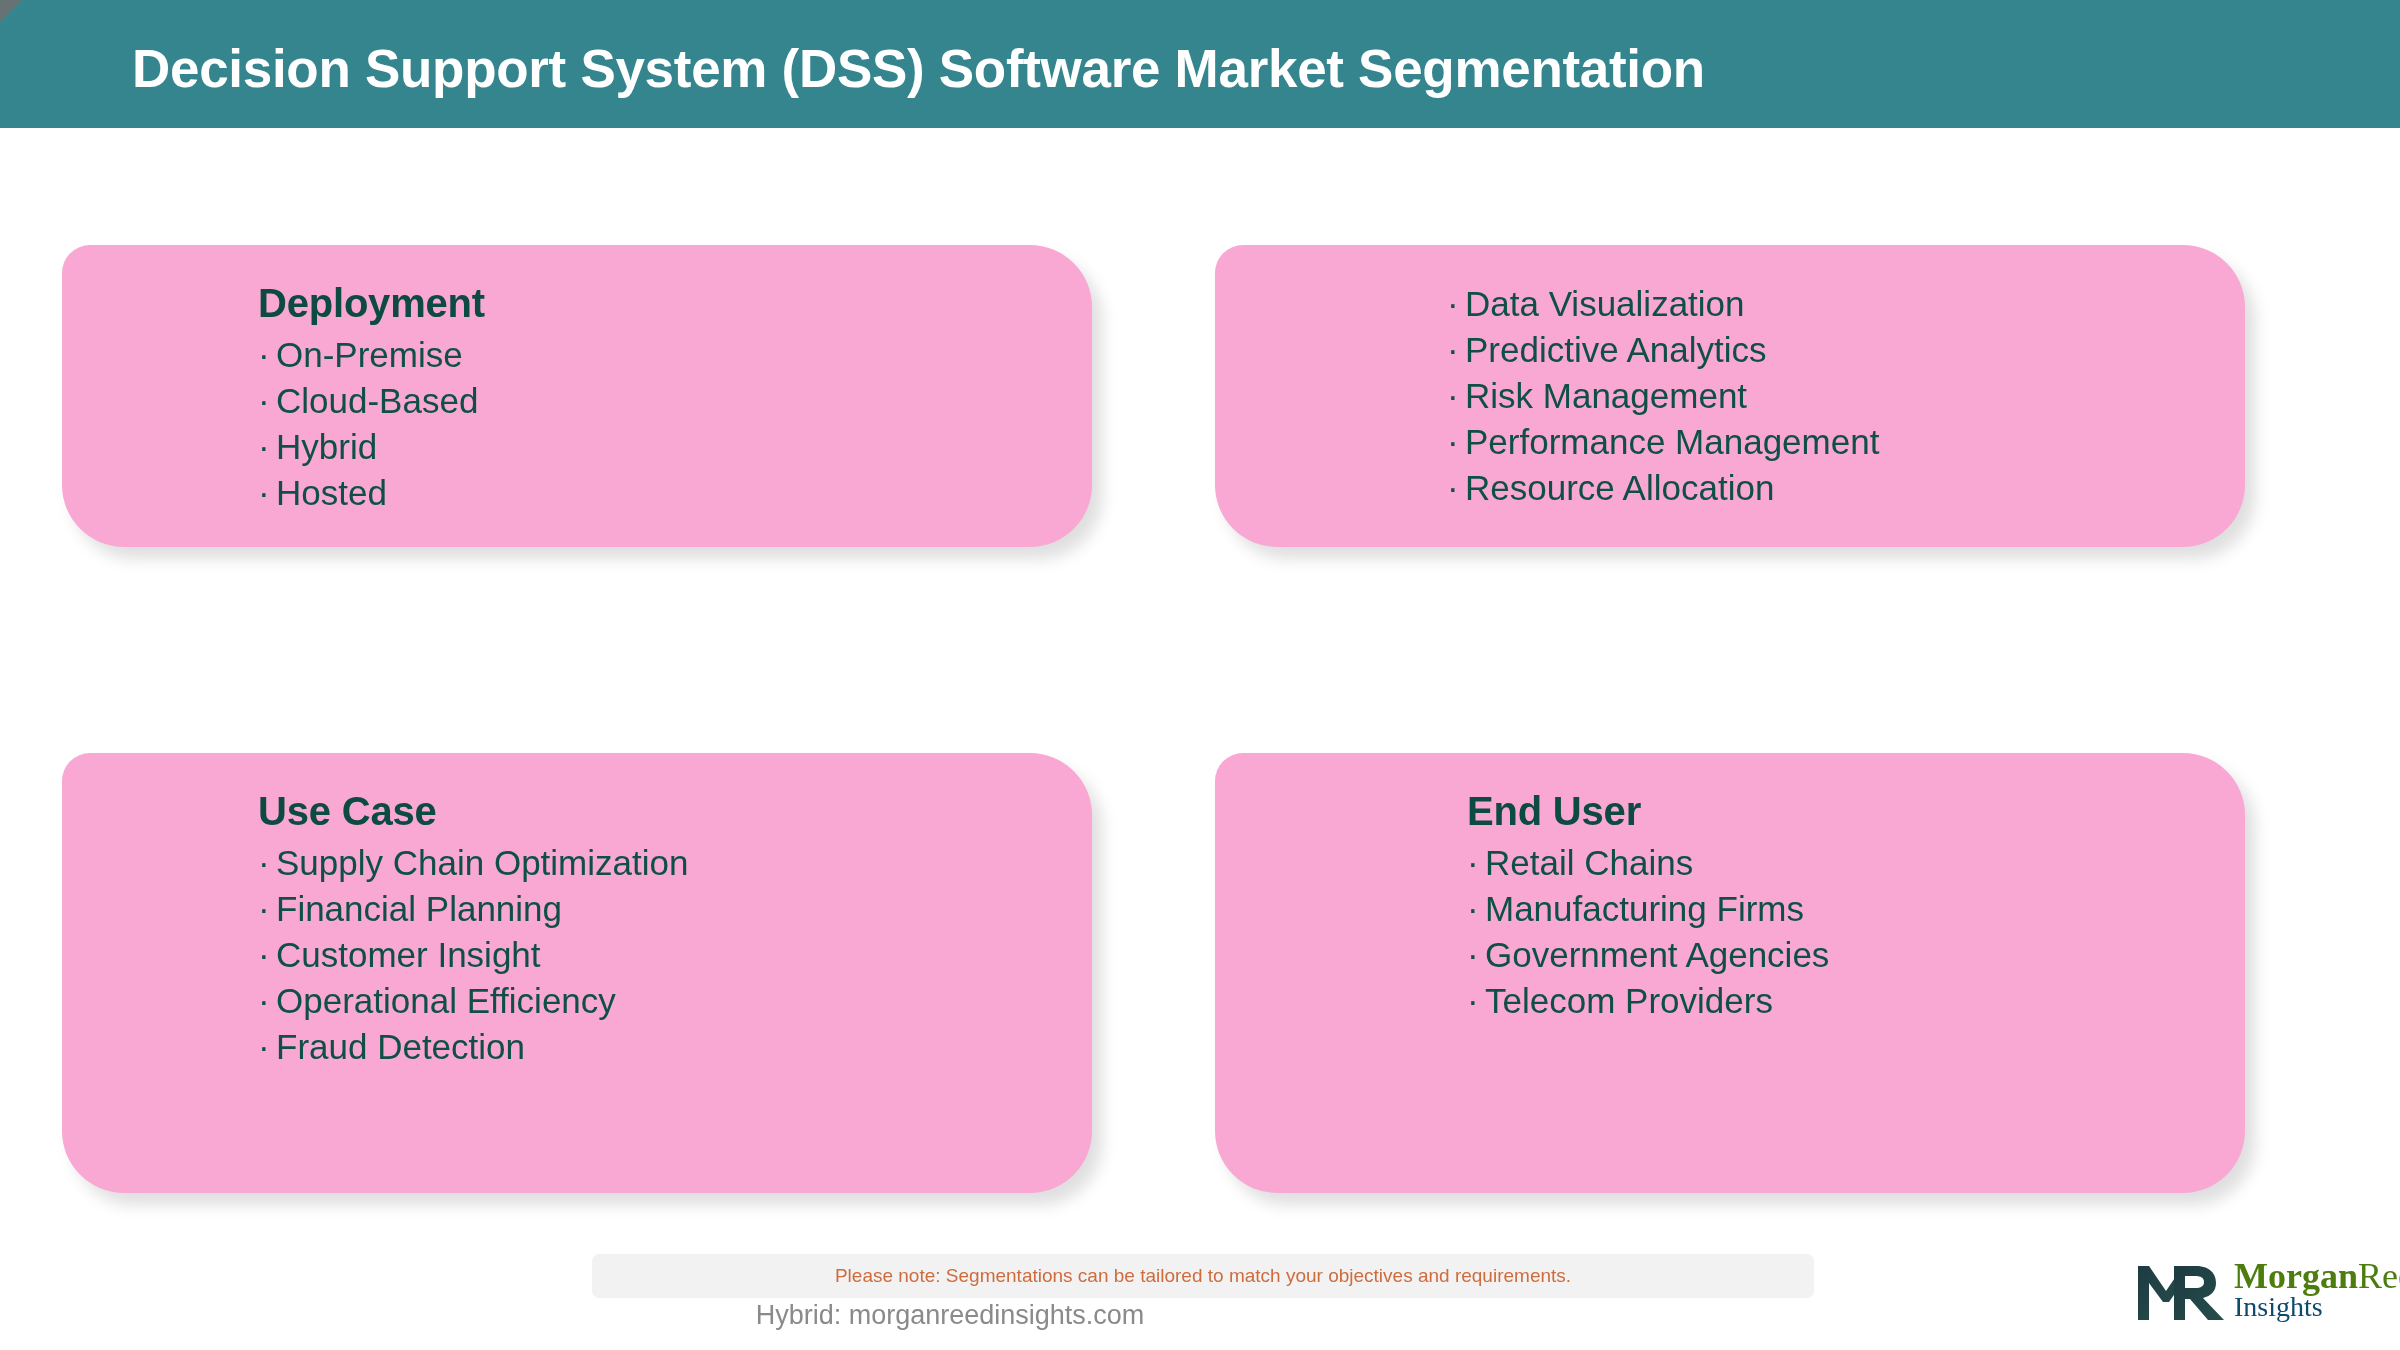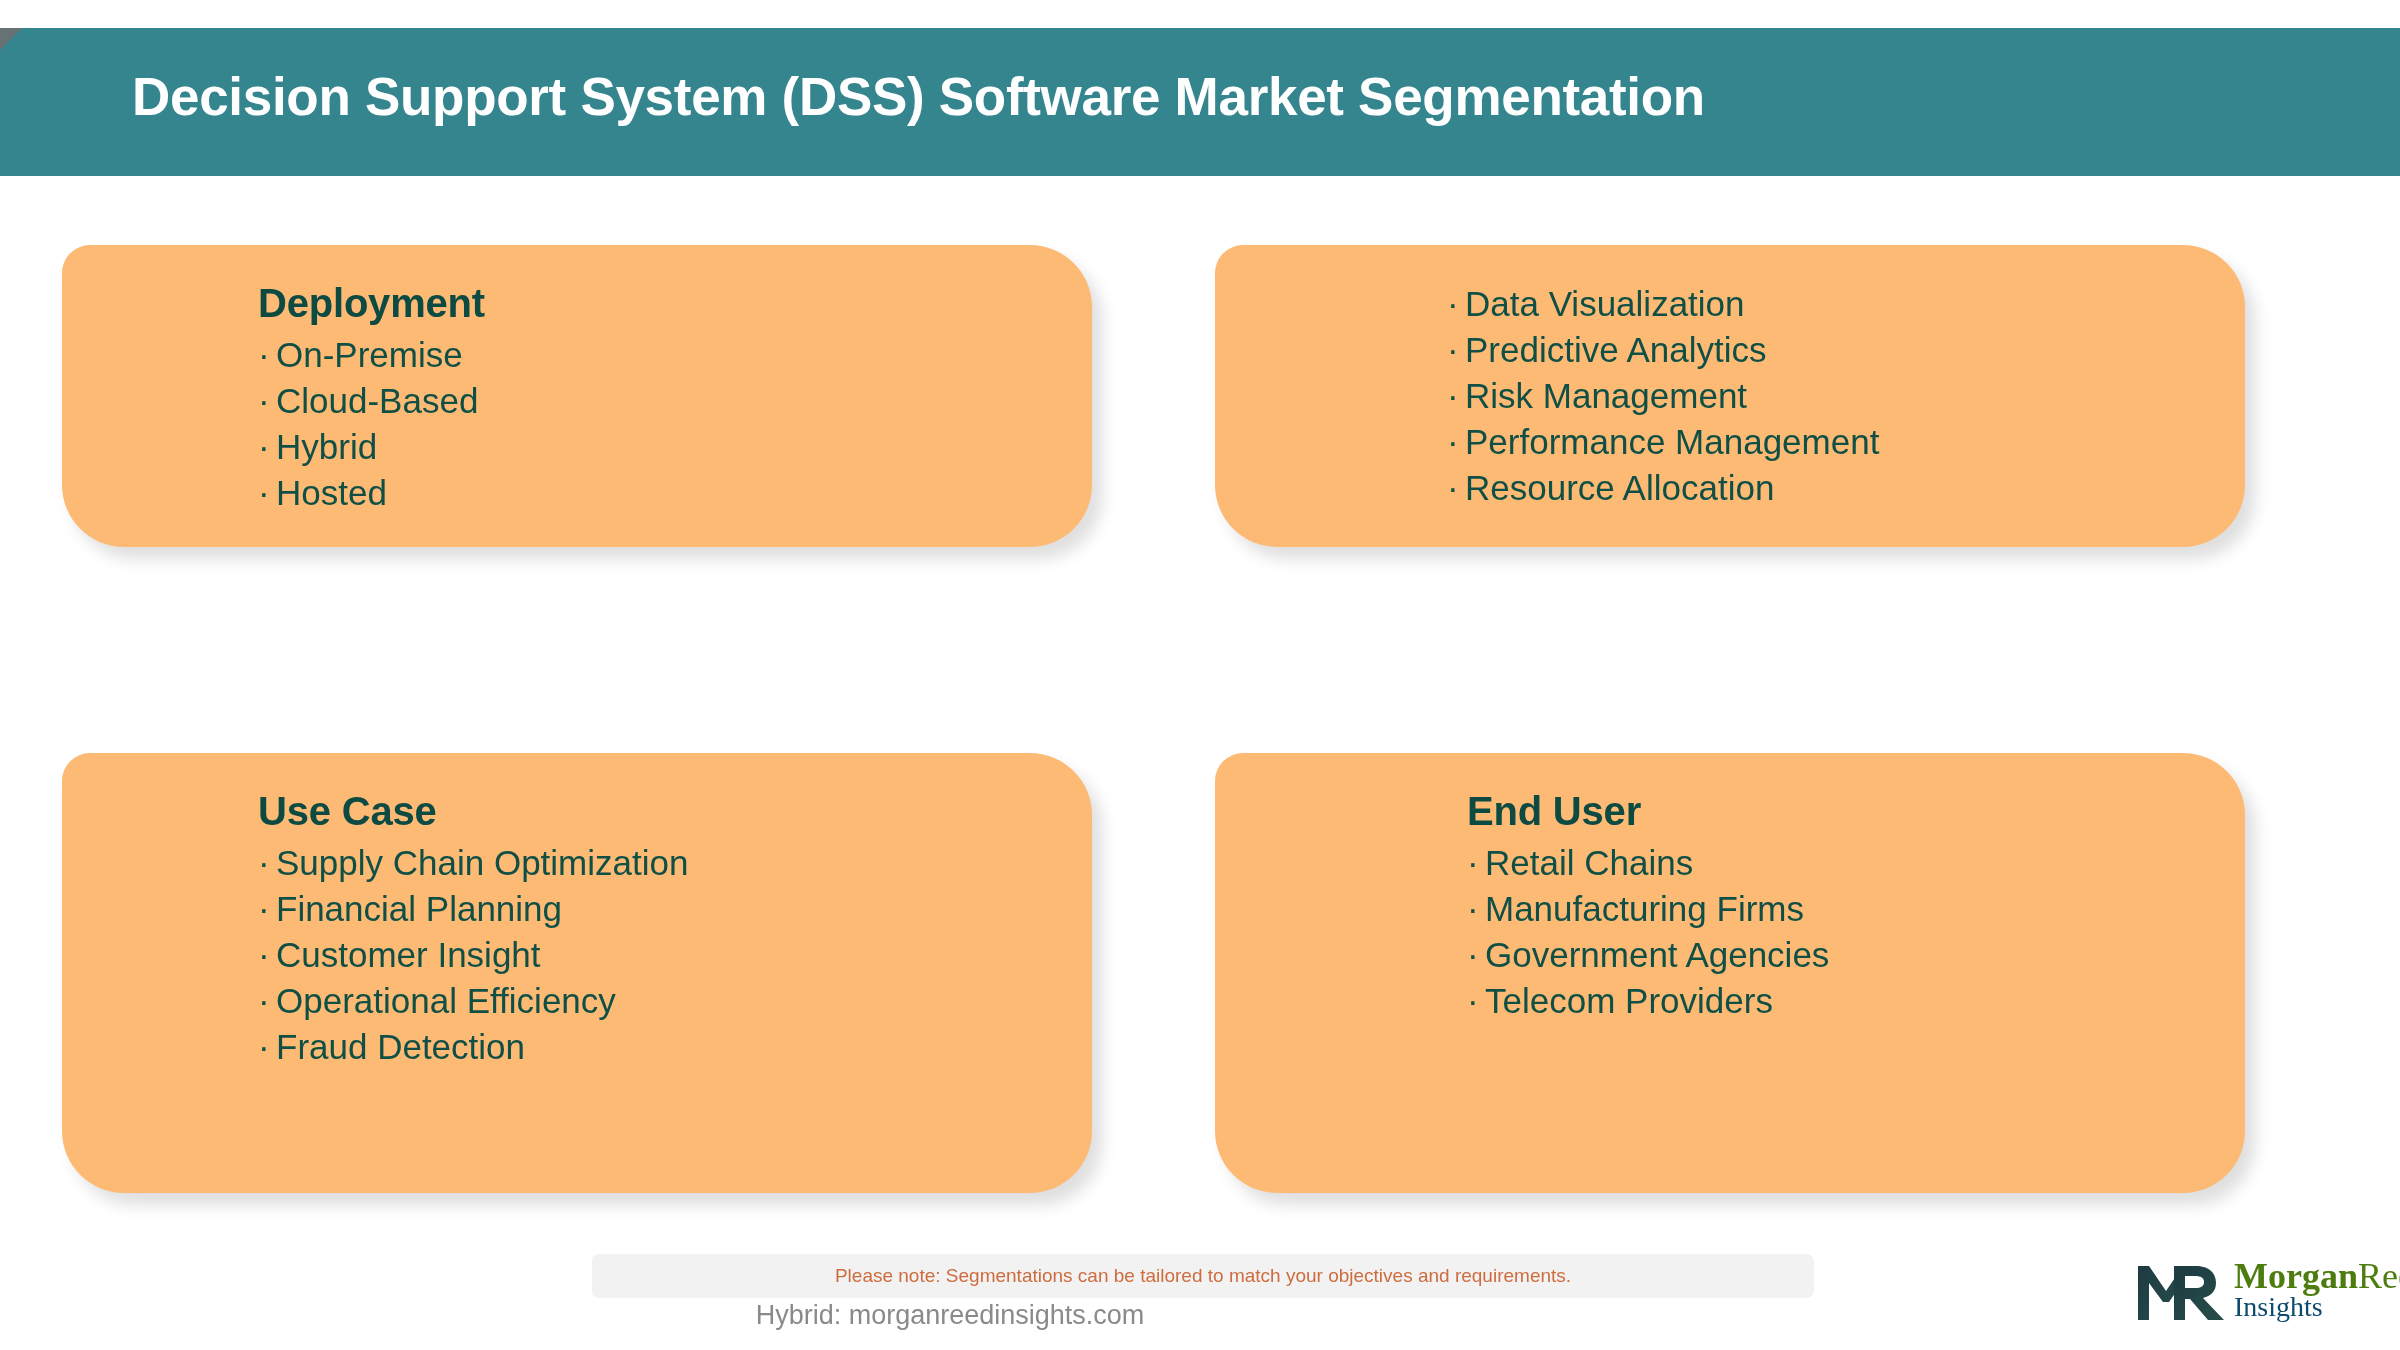--- a/index.html
+++ b/index.html
@@ -14,24 +14,23 @@
     overflow: hidden;
     position: relative;
   }
 
   
   .header {
     position: absolute;
     left: 0;
     top: 0;
     width: 2400px;
-    height: 148px;
+    height: 128px;
     background: #35858F;
     box-sizing: border-box;
-    margin-top: 28px;
   }
   .header-corner-artifact {
     position: absolute;
     left: 0;
     top: 0;
     width: 0;
     height: 0;
     border-left: 22px solid #6f6f70;
     border-bottom: 22px solid transparent;
     opacity: 0.85;
@@ -50,21 +49,21 @@
   
   .cards {
     position: absolute;
     left: 0;
     top: 172px;
     width: 2400px;
     height: 1010px;
   }
   .card {
     position: absolute;
-    background: #fdba74;
+    background: #f9a8d4;
     border-radius: 28px 62px 62px 62px;
     box-shadow: 10px 12px 16px rgba(0, 0, 0, 0.13);
     box-sizing: border-box;
     padding: 4px;
   }
   .card-inner {
     position: absolute;
   }
   .card-title {
     font-size: 40px;

